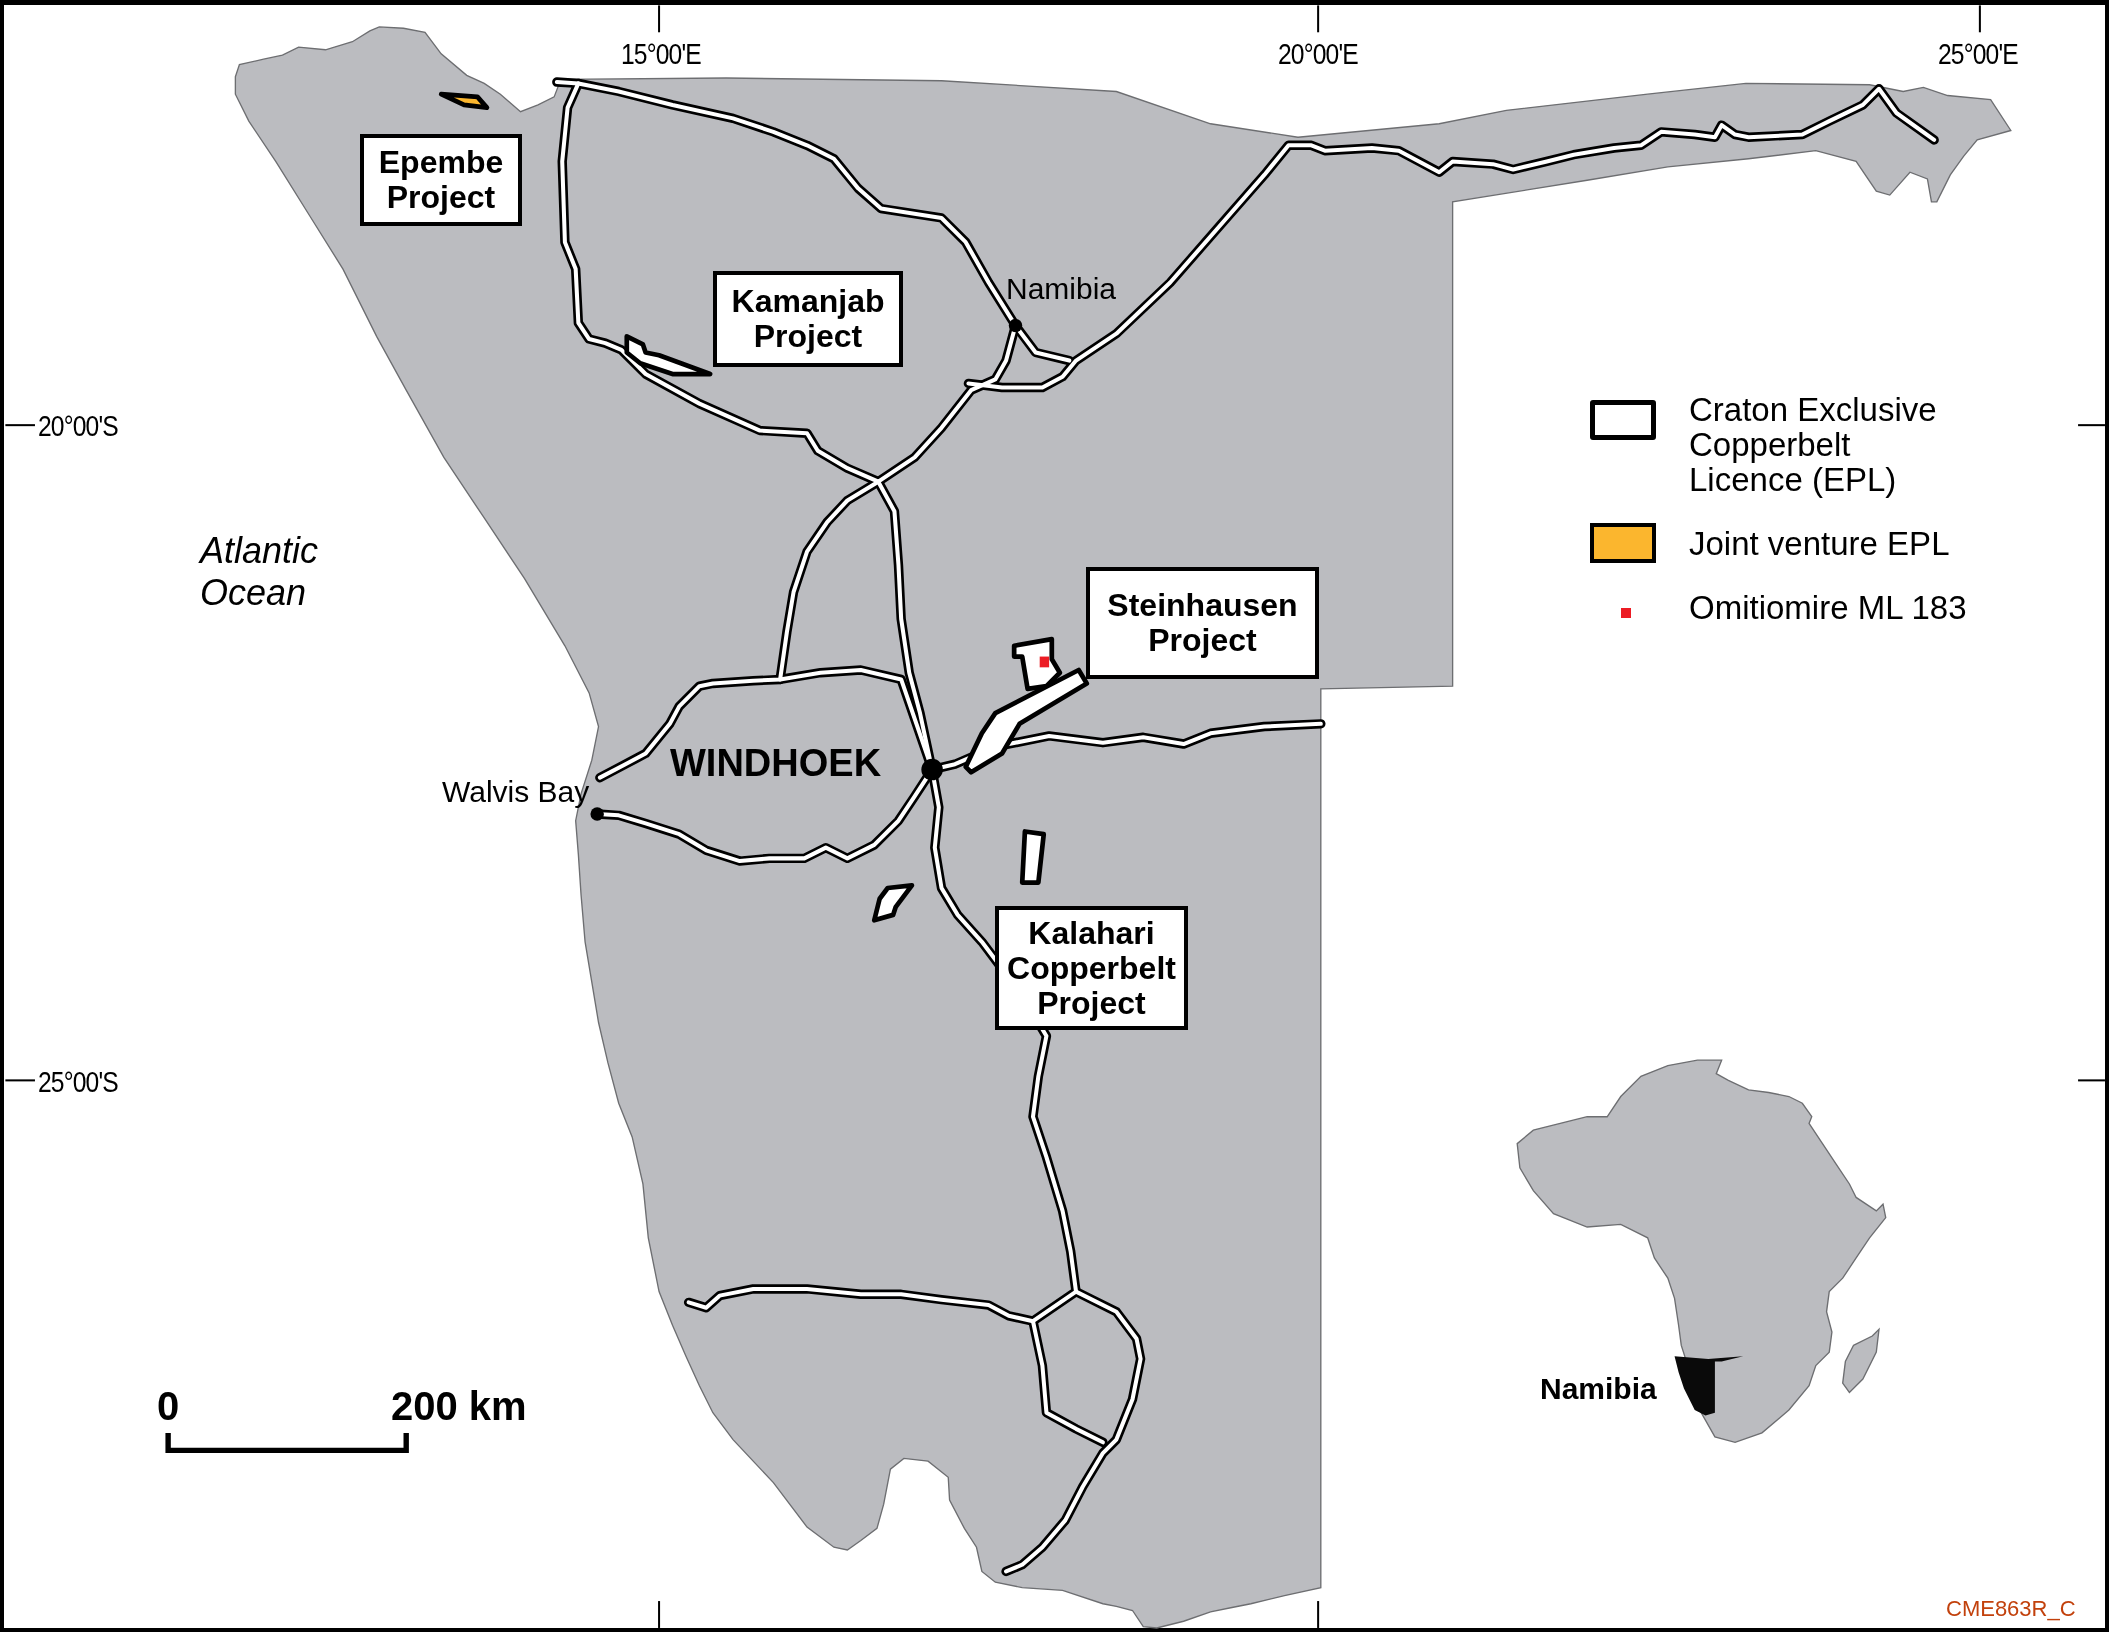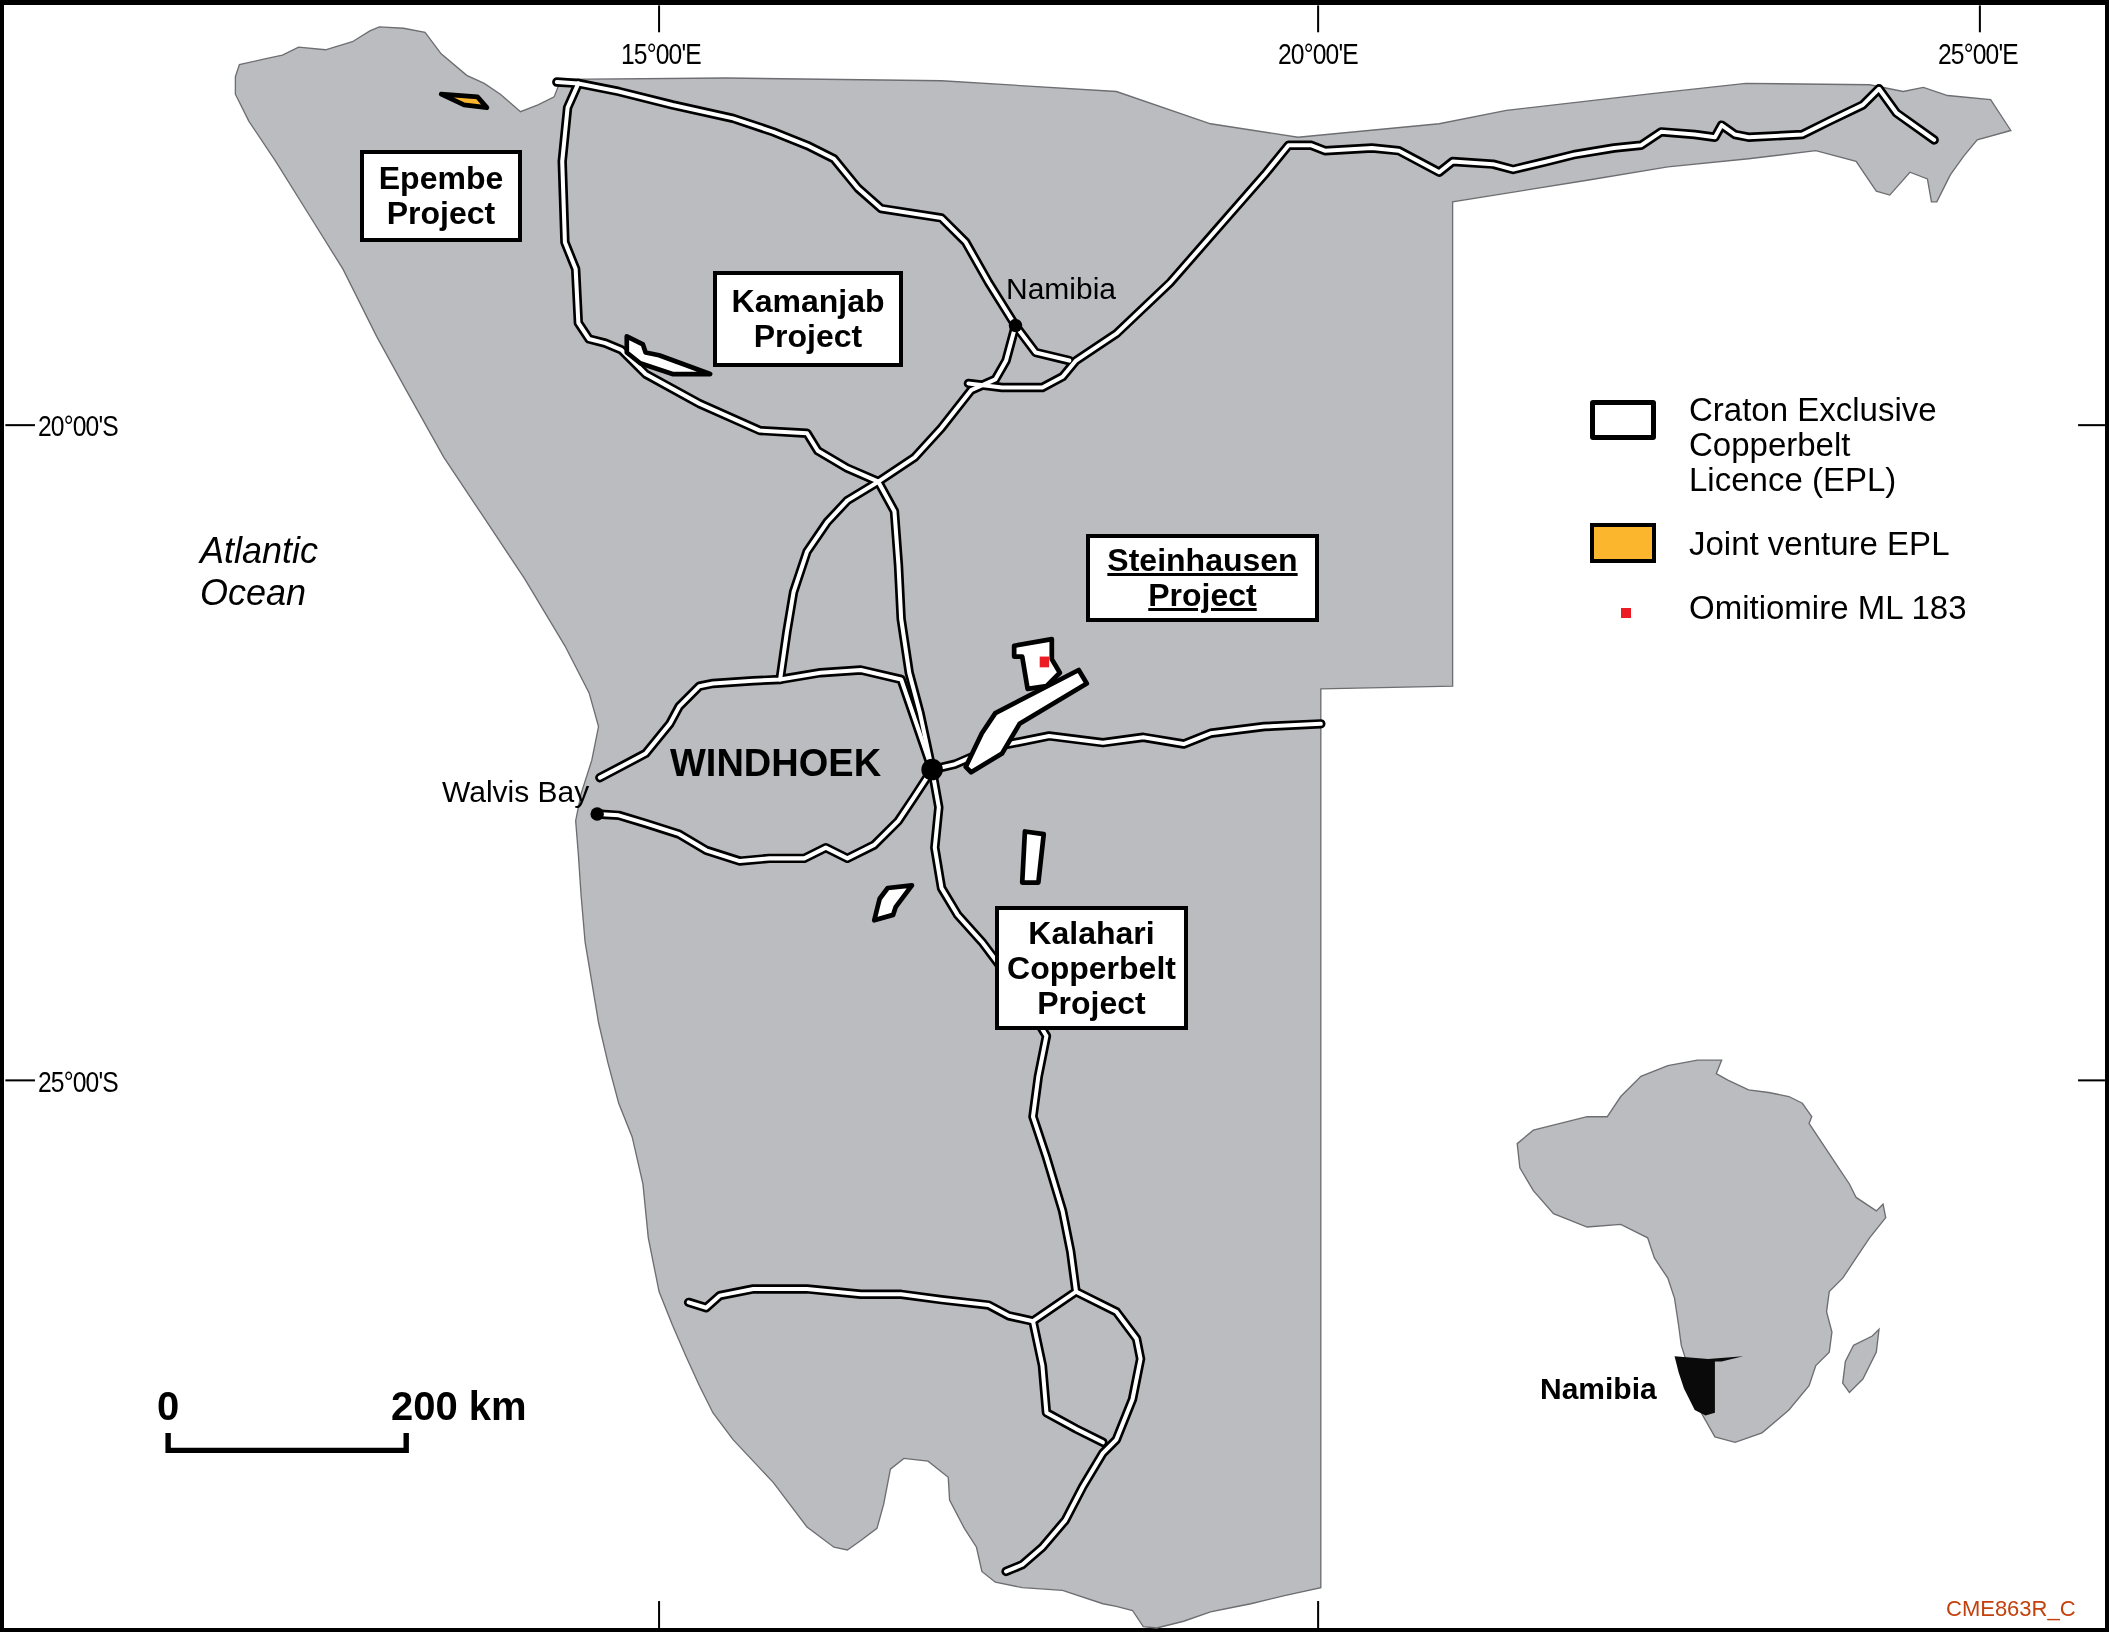--- a/index.html
+++ b/index.html
@@ -106,29 +106,29 @@
 
 <div class="lbl ocean" style="left:200px; top:530px;">
   <div>Atlantic</div>
   <div>Ocean</div>
 </div>
 
 <div class="lbl capital" style="left:670px; top:742px;">WINDHOEK</div>
 <div class="lbl place" style="left:1006px; top:272px;">Namibia</div>
 <div class="lbl place" style="left:410px; top:775px;margin-left:32px;">Walvis Bay</div>
 
-<div class="project-box" style="left:360px; top:150px; width:162px; height:92px;">
+<div class="project-box" style="left:360px; top:134px; width:162px; height:92px;">
   <div>Epembe</div>
   <div>Project</div>
 </div>
 <div class="project-box" style="left:713px; top:271px; width:190px; height:96px;">
   <div>Kamanjab</div>
   <div>Project</div>
 </div>
-<div class="project-box" style="left:1086px; top:534px; width:233px; height:88px;text-decoration:underline;">
+<div class="project-box" style="left:1086px; top:567px; width:233px; height:112px;">
   <div>Steinhausen</div>
   <div>Project</div>
 </div>
 <div class="project-box" style="left:995px; top:906px; width:193px; height:124px;">
   <div>Kalahari</div>
   <div>Copperbelt</div>
   <div>Project</div>
 </div>
 
 <div>

